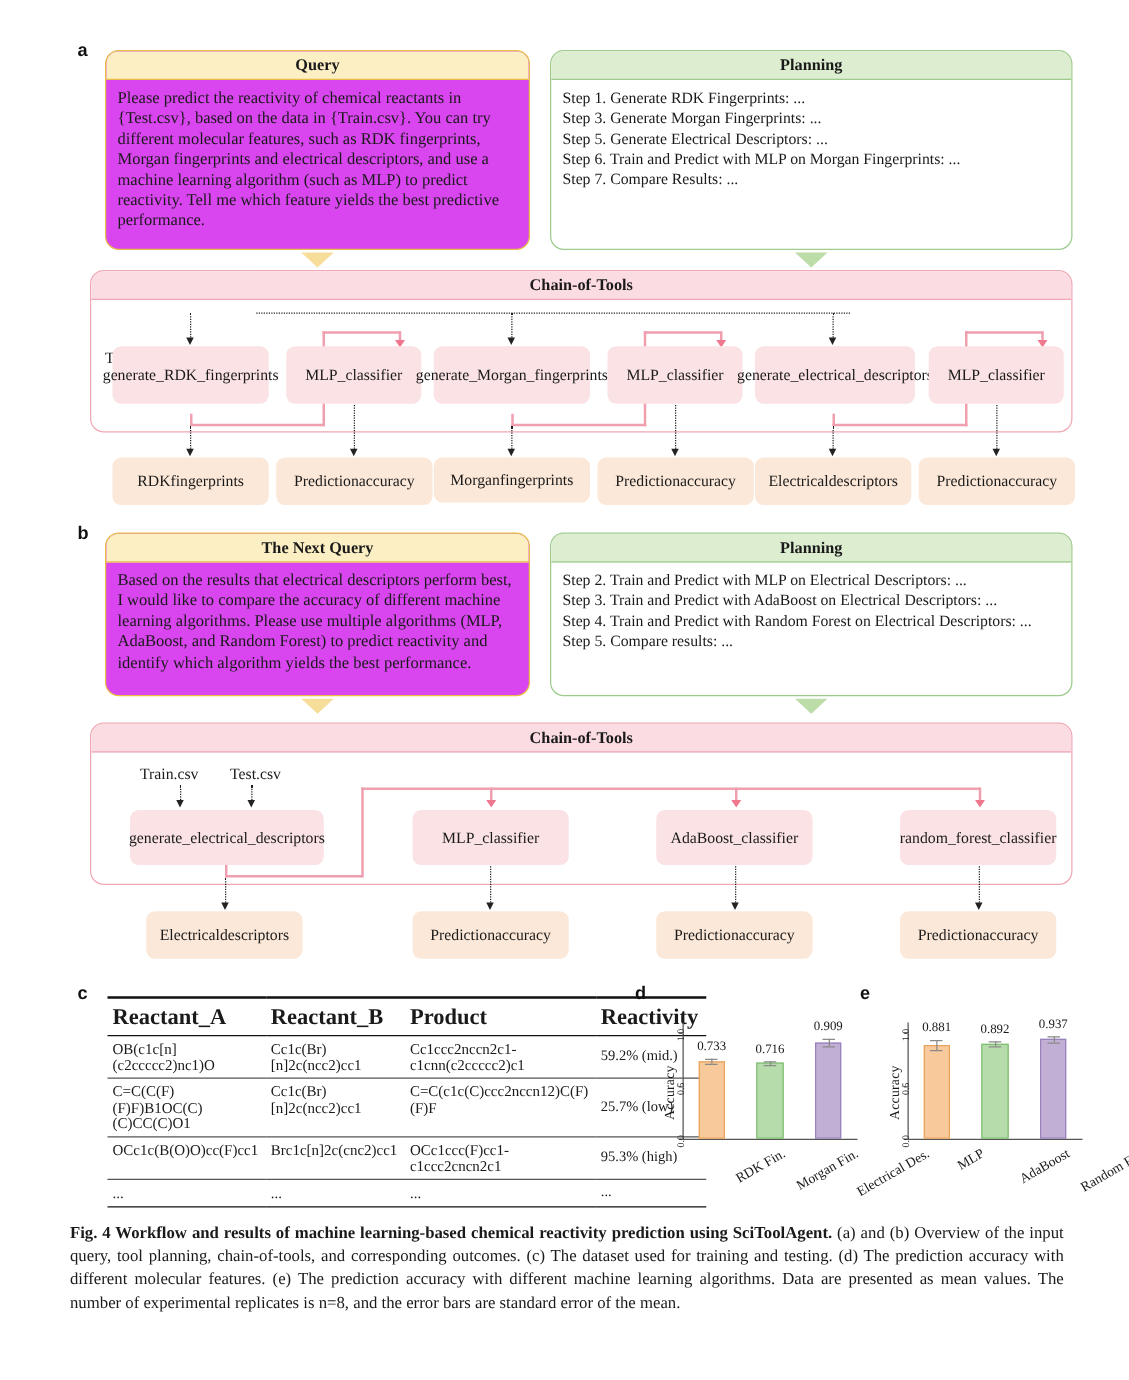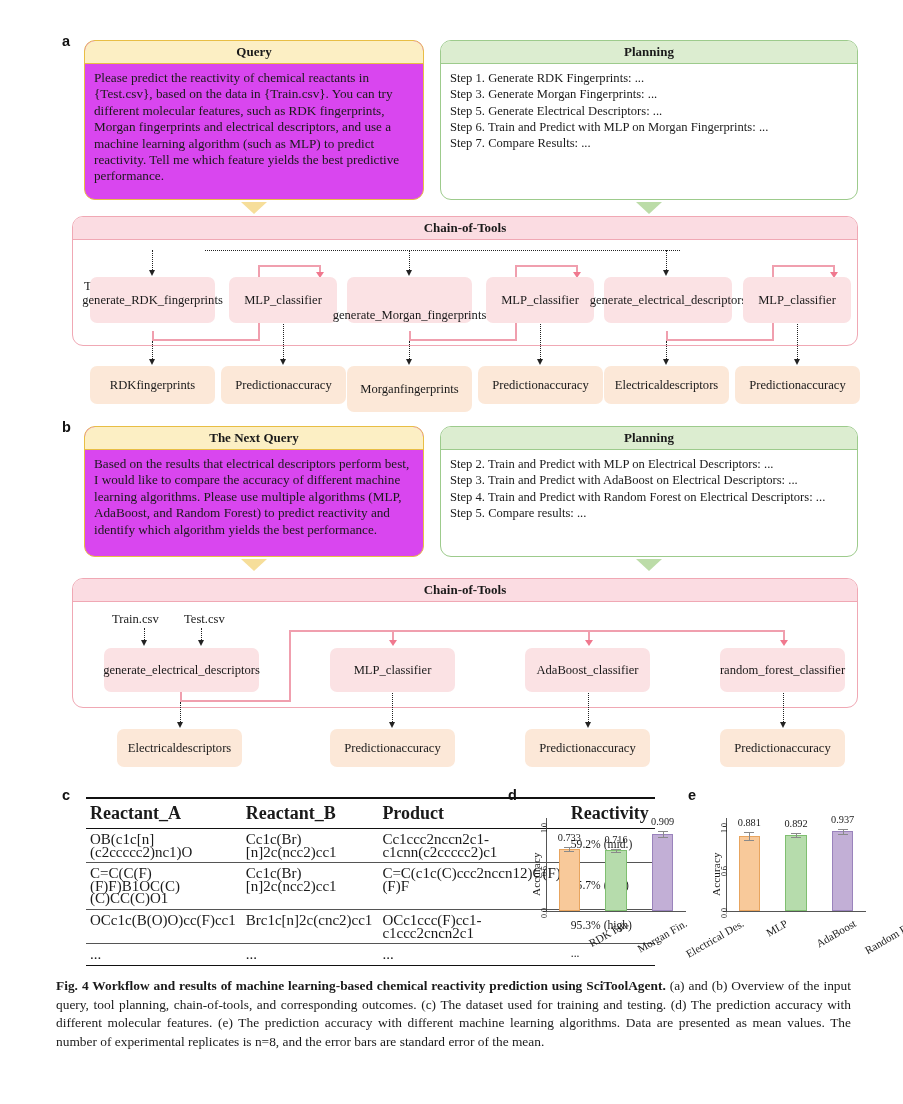--- a/index.html
+++ b/index.html
@@ -49,21 +49,21 @@
           border-right:3.6px solid transparent;border-top:6px solid #222;}
   .pline{position:absolute;background:#F09FAE;}
   .parrow{position:absolute;width:0;height:0;border-left:4px solid transparent;
           border-right:4px solid transparent;border-top:6.5px solid #F0788E;}
 
   
   .ctable{position:absolute;border-collapse:collapse;font-size:11px;}
   .ctable th{font-family:"Liberation Serif",serif;font-weight:bold;font-size:18px;
              text-align:left;padding:4px 6px 4px 4px;}
   .ctable td{padding:4px 6px 4px 4px;vertical-align:top;line-height:12.6px;
-             font-size:15px;}
+             font-size:12px;}
   .ctable td.react{font-size:11.6px;vertical-align:middle;white-space:nowrap;}
   .rule-top{border-top:2.2px solid #111;}
   .rule-mid{border-top:1.4px solid #111;}
   .rule-thin{border-top:0.8px solid #555;}
   .rule-bot{border-bottom:1.4px solid #111;}
 
   
   .chart{position:absolute;}
   .axisline{position:absolute;background:#555;}
   .ylab{position:absolute;font-size:11px;letter-spacing:.2px;
@@ -143,21 +143,21 @@
   <div class="pline" style="left:772px;top:265px;width:62px;height:1.6px;"></div>
   <div class="pline" style="left:833px;top:265px;width:1.6px;height:9px;"></div>
   <div class="parrow" style="left:830px;top:272px;"></div>
 
   <div class="tool" style="left:90px;top:277px;width:125px;height:46px;">
       <span>generate_RDK_</span>
       <br>
       <span>fingerprints</span>
     </div>
   <div class="tool" style="left:229px;top:277px;width:108px;height:46px;">MLP_classifier</div>
-  <div class="tool" style="left:347px;top:277px;width:125px;height:46px;align-items:flex-end;">
+  <div class="tool" style="left:347px;top:277px;width:125px;height:46px;">
       <span>generate_Morgan_</span>
       <br>
       <span>fingerprints</span>
     </div>
   <div class="tool" style="left:486px;top:277px;width:108px;height:46px;">MLP_classifier</div>
   <div class="tool" style="left:604px;top:277px;width:128px;height:46px;">
       <span>generate_electrical_</span>
       <br>
       <span>descriptors</span>
     </div>
@@ -179,21 +179,21 @@
   <div class="outb" style="left:90px;top:366px;width:125px;height:38px;">
       <span>RDK</span>
       <br>
       <span>fingerprints</span>
     </div>
   <div class="outb" style="left:221px;top:366px;width:125px;height:38px;">
       <span>Prediction</span>
       <br>
       <span>accuracy</span>
     </div>
-  <div class="outb" style="left:347px;top:366px;width:125px;height:46px;">
+  <div class="outb" style="left:347px;top:366px;width:125px;height:36px;">
       <span>Morgan</span>
       <br>
       <span>fingerprints</span>
     </div>
   <div class="outb" style="left:478px;top:366px;width:125px;height:38px;">
       <span>Prediction</span>
       <br>
       <span>accuracy</span>
     </div>
   <div class="outb" style="left:604px;top:366px;width:125px;height:38px;">

